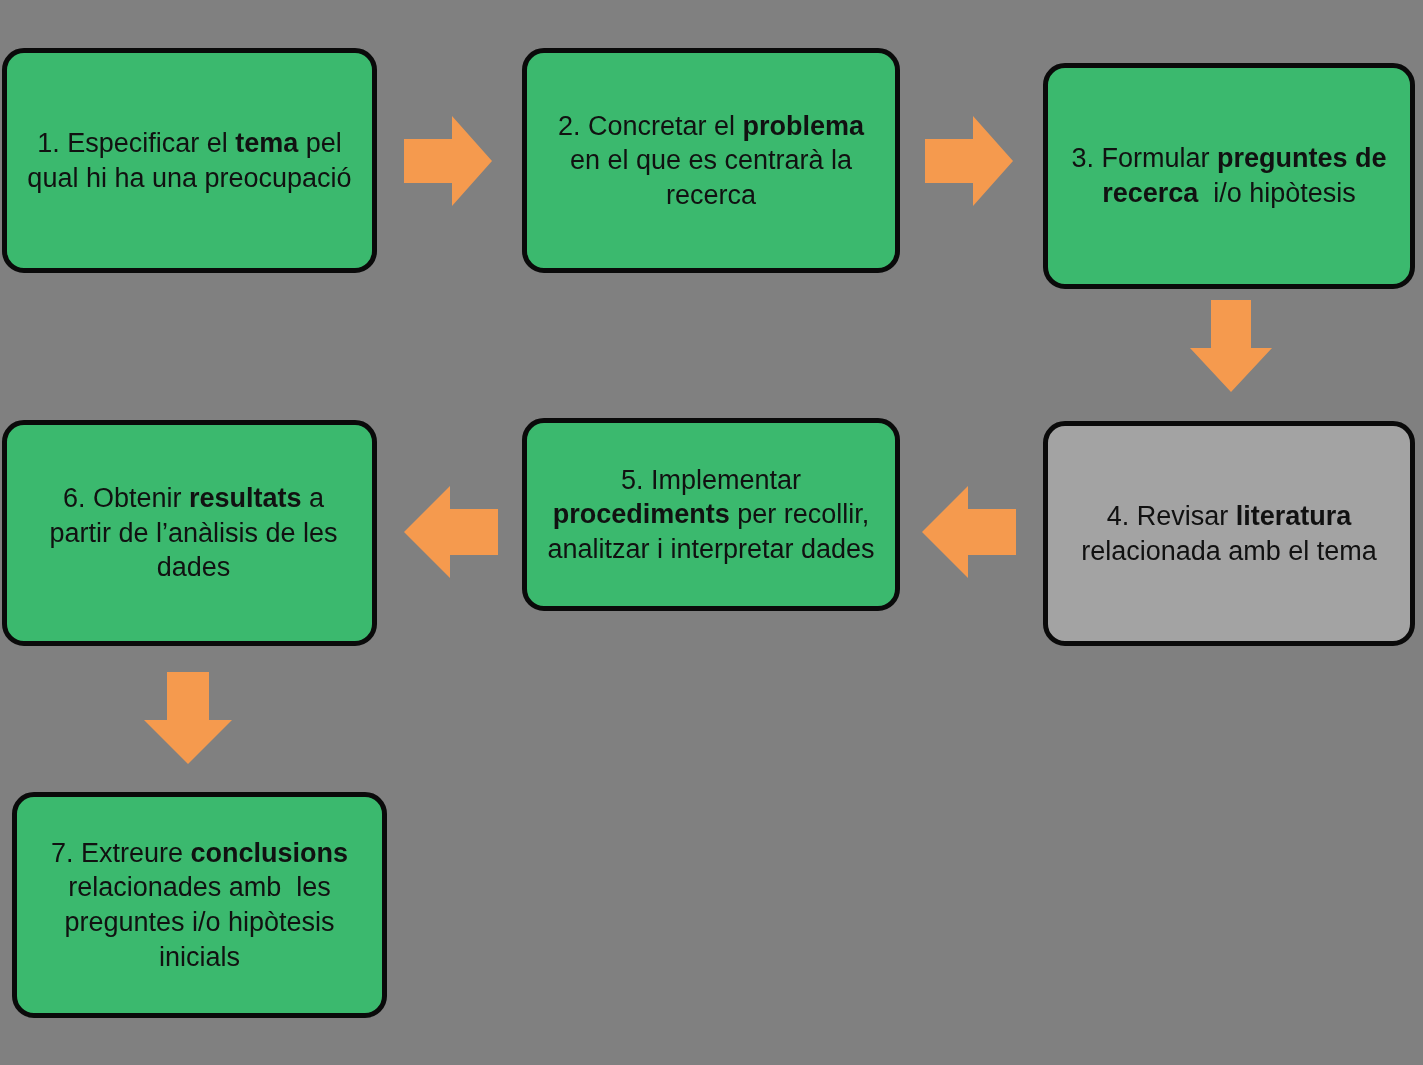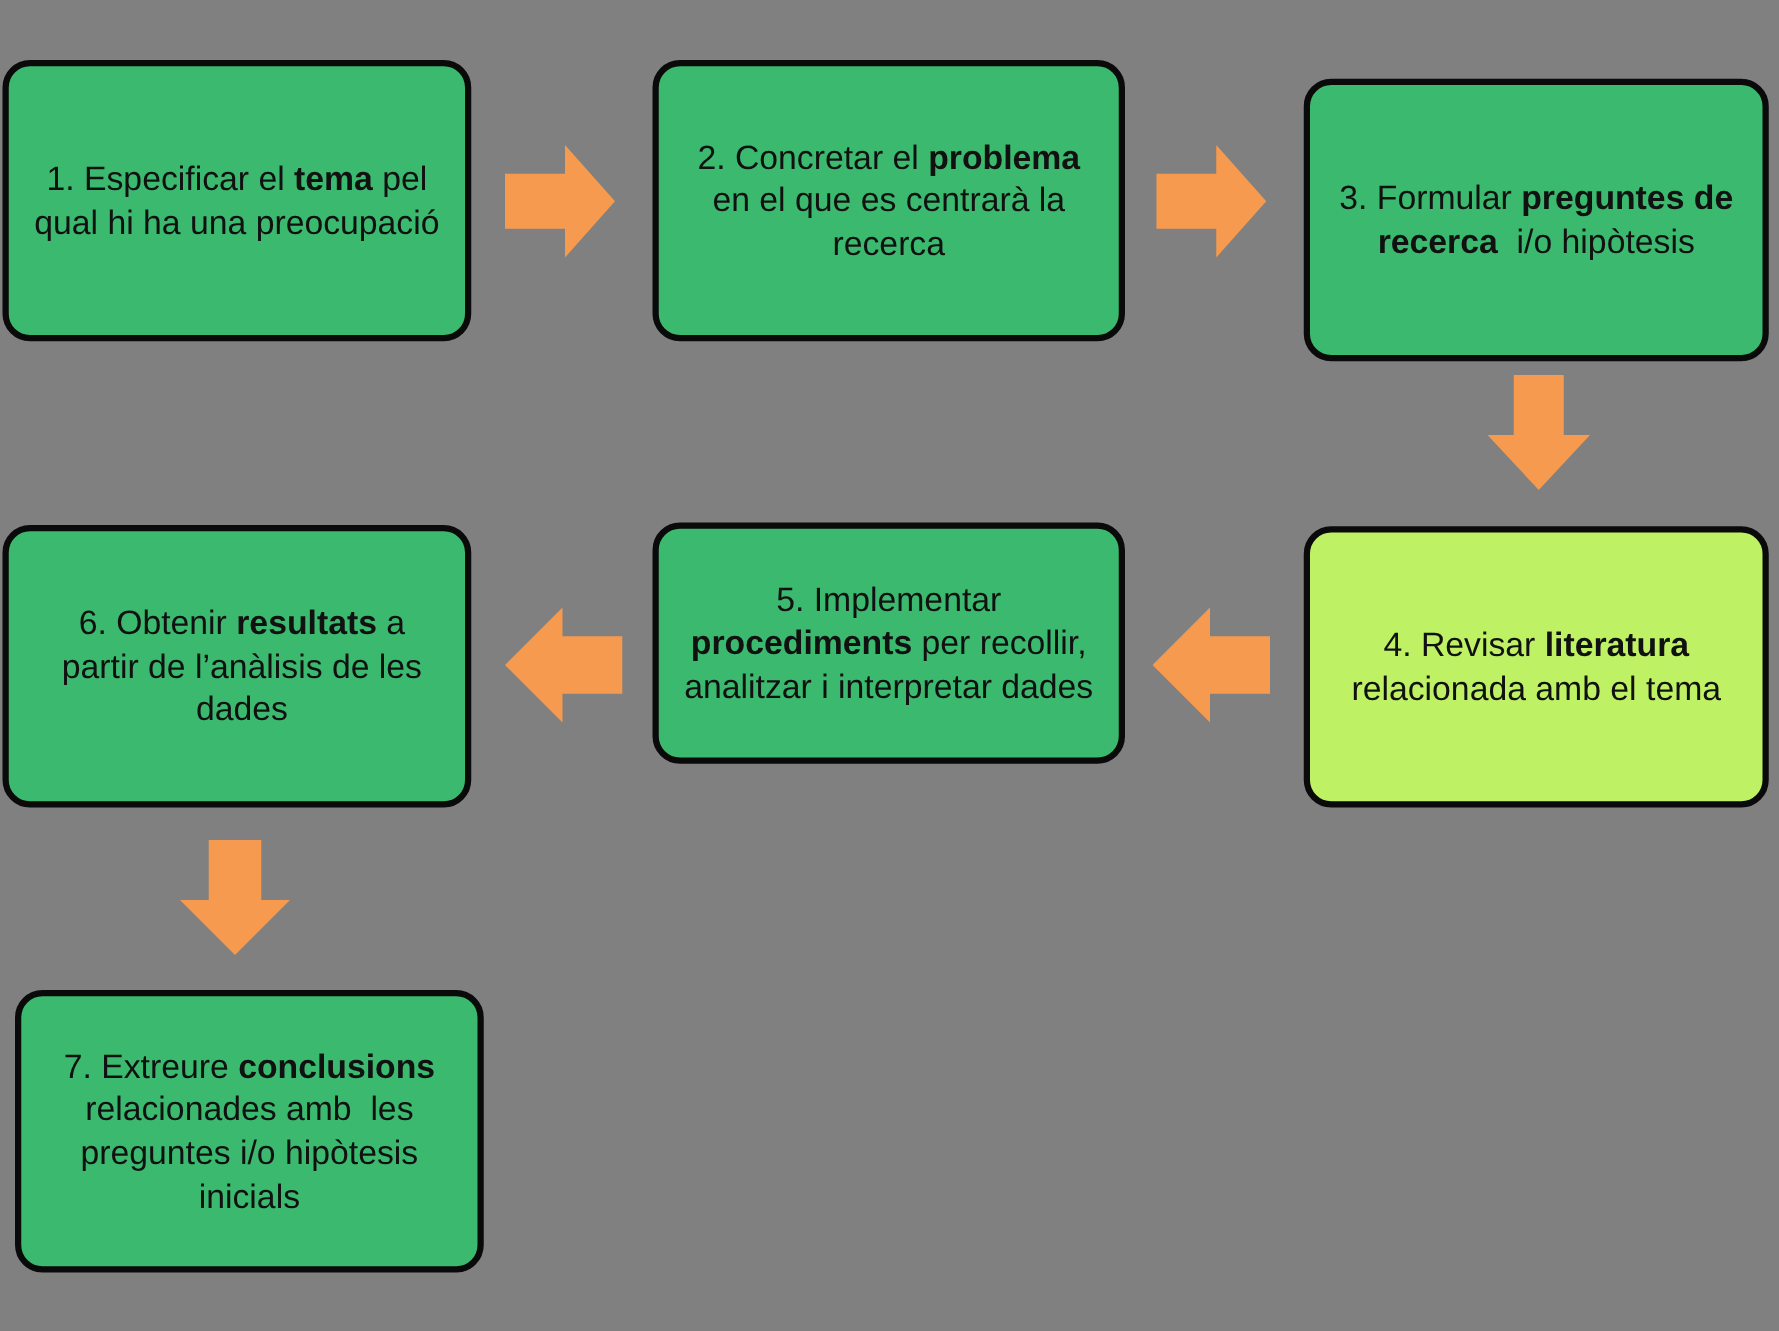--- a/index.html
+++ b/index.html
@@ -97,21 +97,21 @@
   <div class="step-box" id="box3" style="background: rgb(59, 185, 110); border-color: rgb(10, 10, 10); color: rgb(17, 17, 17);">
     <span class="step-text">3. Formular <b>preguntes de recerca</b>&nbsp; i/o hipòtesis</span>
   </div>
 
   <div class="arrow" id="arrow-3-4">
     <svg viewBox="0 0 82 92" preserveAspectRatio="none" aria-hidden="true">
       <polygon points="21,0 61,0 61,48 82,48 41,92 0,48 21,48" fill="#F59A4E"></polygon>
     </svg>
   </div>
 
-  <div class="step-box" id="box4" style="background: #bef264; border-color: rgb(10, 10, 10); color: rgb(17, 17, 17);">
+  <div class="step-box" id="box4" style="background: #a3a3a3; border-color: rgb(10, 10, 10); color: rgb(17, 17, 17);">
     <span class="step-text">4. Revisar <b>literatura</b> relacionada amb el tema</span>
   </div>
 
   <div class="arrow" id="arrow-4-5">
     <svg viewBox="0 0 94 92" preserveAspectRatio="none" aria-hidden="true">
       <polygon points="94,23 46,23 46,0 0,46 46,92 46,69 94,69" fill="#F59A4E"></polygon>
     </svg>
   </div>
 
   <div class="step-box" id="box5" style="background: rgb(59, 185, 110); border-color: rgb(10, 10, 10); color: rgb(17, 17, 17);">

